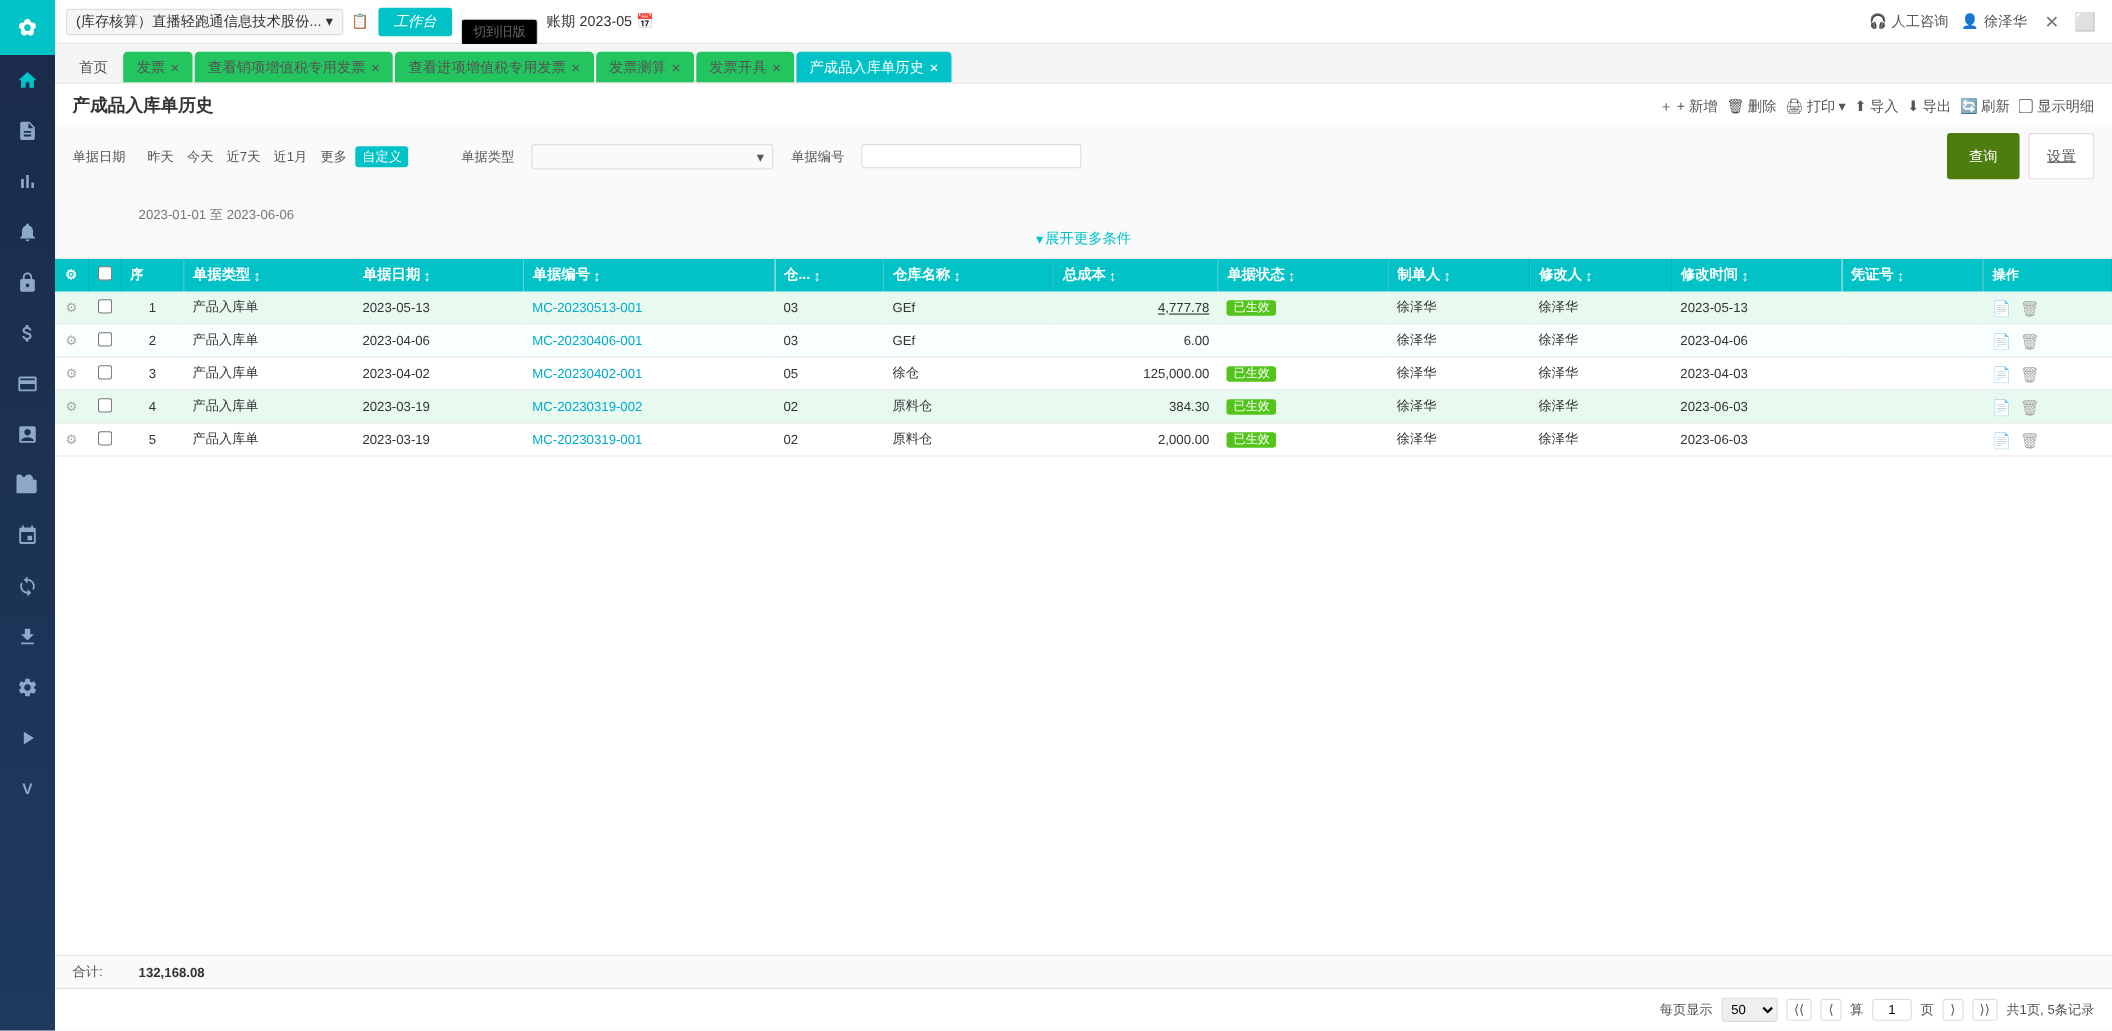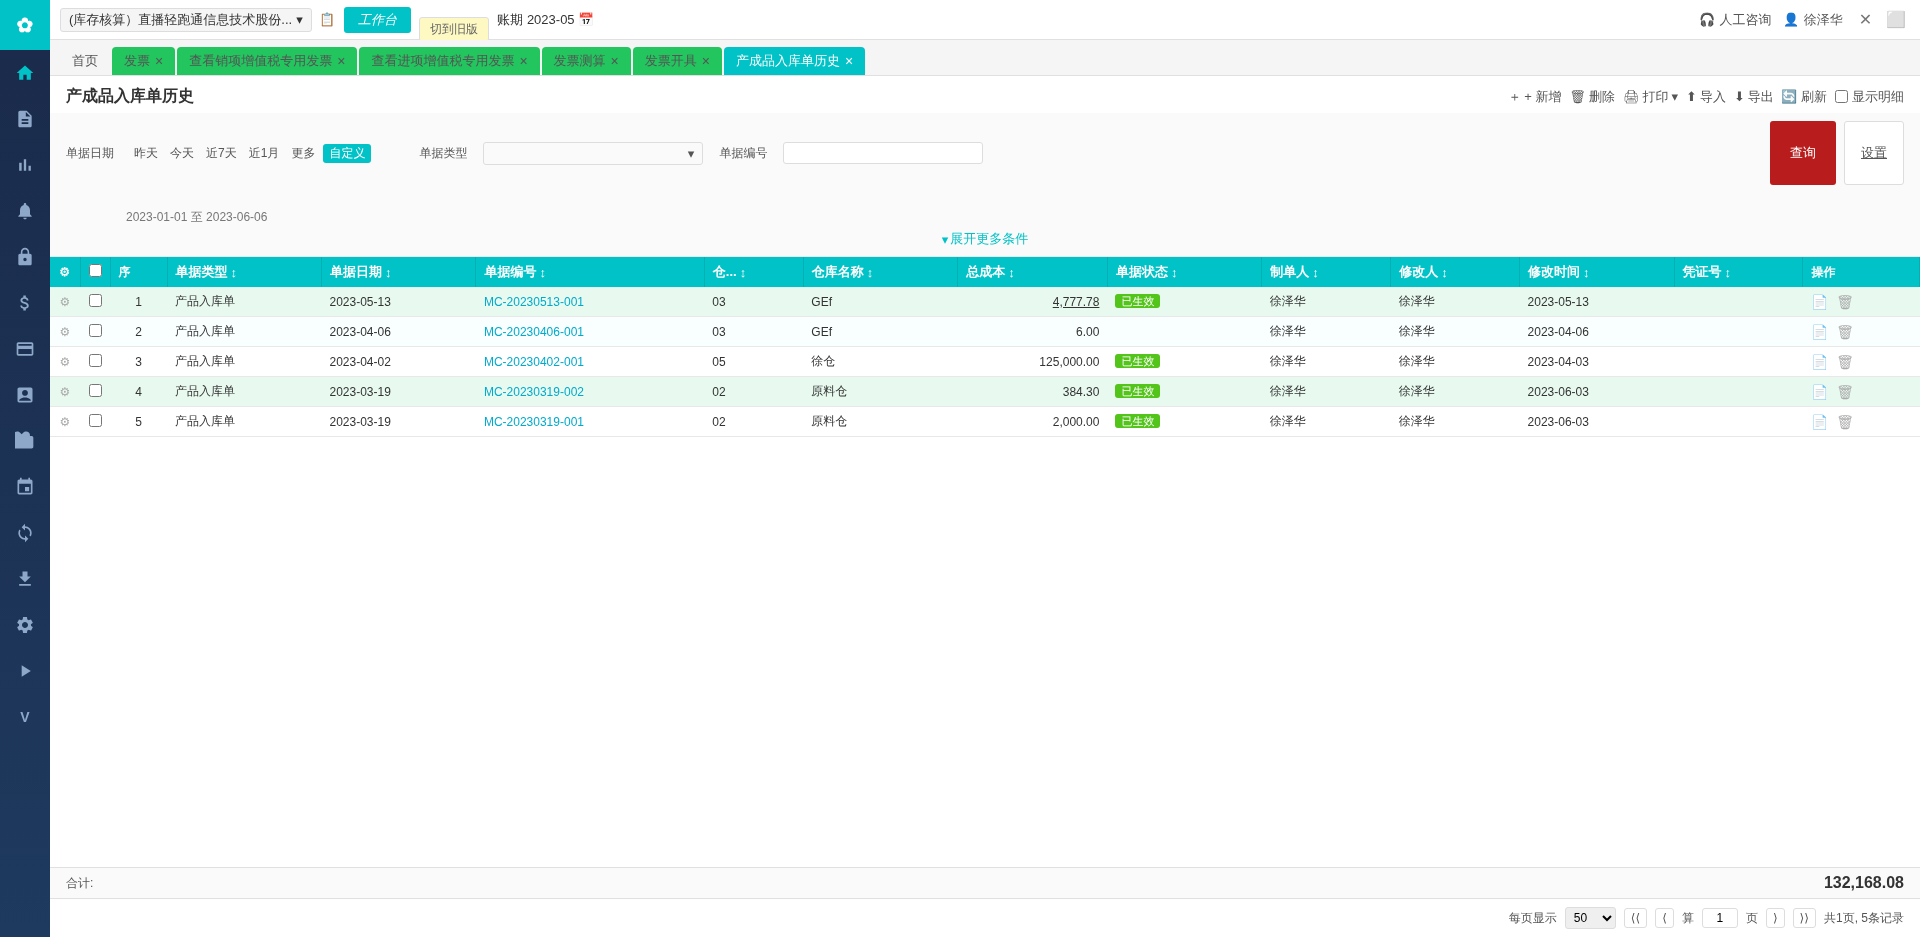--- a/index.html
+++ b/index.html
@@ -13,21 +13,21 @@
     .sidebar-item svg { width: 20px; height: 20px; }
 
     
     .main { flex: 1; display: flex; flex-direction: column; overflow: hidden; }
 
     
     .topbar { height: 40px; background: white; display: flex; align-items: center; padding: 0 10px; border-bottom: 1px solid #e0e0e0; gap: 8px; }
     .topbar-left { display: flex; align-items: center; gap: 8px; flex: 1; }
     .company-name { font-size: 12px; color: #333; background: #f5f5f5; border: 1px solid #ddd; padding: 2px 8px; border-radius: 3px; display: flex; align-items: center; gap: 4px; }
     .workbench-btn { background: #00c2c7; color: white; border: none; padding: 4px 14px; border-radius: 3px; cursor: pointer; font-size: 13px; font-style: italic; }
-    .switch-btn { background: #fef9c3; color: #666; border: 1px solid #ddd; padding: 3px 10px; border-radius: 3px; cursor: pointer; font-size: 12px; margin-top: 20px; }
+    .switch-btn { background: #000000; color: #666; border: 1px solid #ddd; padding: 3px 10px; border-radius: 3px; cursor: pointer; font-size: 12px; margin-top: 20px; }
     .period { font-size: 12px; color: #333; display: flex; align-items: center; gap: 4px; }
     .topbar-right { display: flex; align-items: center; gap: 12px; color: #555; font-size: 12px; }
     .user-service { display: flex; align-items: center; gap: 4px; cursor: pointer; }
 
     
     .tabbar { height: 36px; background: #f5f5f5; display: flex; align-items: flex-end; padding: 0 10px; border-bottom: 1px solid #e0e0e0; gap: 2px; overflow: hidden; }
     .tab { padding: 5px 12px; border-radius: 4px 4px 0 0; cursor: pointer; font-size: 12px; color: #555; background: #22c55e; display: flex; align-items: center; gap: 5px; white-space: nowrap; }
     .tab.active { background: #00c2c7; color: white; }
     .tab-close { color: inherit; font-size: 14px; line-height: 1; cursor: pointer; }
     .tab-home { color: #555; background: transparent; }
@@ -45,21 +45,21 @@
     .filter-area { padding: 8px 16px; border-bottom: 1px solid #e8e8e8; background: #fafafa; }
     .filter-row { display: flex; align-items: center; gap: 16px; flex-wrap: wrap; }
     .filter-label { font-size: 12px; color: #555; white-space: nowrap; }
     .date-shortcuts { display: flex; align-items: flex-start; gap: 4px; }
     .date-shortcut { font-size: 12px; color: #555; cursor: pointer; padding: 1px 4px; }
     .date-shortcut.custom { background: #00c2c7; color: white; border-radius: 3px; padding: 1px 6px; }
     .date-range { font-size: 12px; color: #777; margin-top: 20px; }
     .filter-select { border: 1px solid #ddd; border-radius: 3px; padding: 3px 8px; font-size: 12px; min-width: 200px; color: #555; display: flex; align-items: center; justify-content: space-between; cursor: pointer; }
     .filter-input { border: 1px solid #ddd; border-radius: 3px; padding: 3px 8px; font-size: 12px; min-width: 160px; color: #aaa; }
     .expand-btn { font-size: 12px; color: #00c2c7; cursor: pointer; display: flex; align-items: center; gap: 2px; }
-    .query-btn { background: #b91c1c; color: white; border: none; padding: 23px 20px; border-radius: 3px; cursor: pointer; font-size: 13px; }
+    .query-btn { background: #4d7c0f; color: white; border: none; padding: 12px 20px; border-radius: 3px; cursor: pointer; font-size: 13px; }
     .set-btn { background: white; color: #555; border: 1px solid #ddd; padding: 4px 16px; border-radius: 3px; cursor: pointer; font-size: 13px; text-decoration: underline; }
 
     
     .table-container { flex: 1; overflow: auto; padding: 0; }
     table { width: 100%; border-collapse: collapse; }
     thead th { background: #00c2c7; color: white; padding: 6px 8px; font-size: 12px; text-align: left; white-space: nowrap; border-right: 1px solid #00b0b5; position: sticky; top: 0; z-index: 1; }
     thead th.settings-col { width: 30px; text-align: center; }
     thead th.check-col { width: 30px; text-align: center; }
     tbody tr { border-bottom: 1px solid #e8e8e8; }
     tbody tr:nth-child(odd) { background: white; }
@@ -68,21 +68,21 @@
     tbody td { padding: 6px 8px; font-size: 12px; color: #333; white-space: nowrap; }
     tbody td.link { color: #00aacc; cursor: pointer; text-decoration: none; }
     .status-badge { background: #52c41a; color: white; padding: 1px 6px; border-radius: 3px; font-size: 11px; }
     .action-icons { display: flex; align-items: center; gap: 8px; }
     .action-icon { color: #aaa; cursor: pointer; font-size: 14px; }
     .col-sort { display: flex; align-items: center; gap: 3px; cursor: pointer; }
 
     
     .table-footer { padding: 6px 16px; border-top: 1px solid #e0e0e0; display: flex; align-items: center; background: #fafafa; }
     .footer-total-label { font-size: 12px; color: #555; min-width: 60px; }
-    .footer-total-value { font-size: 16px; color: #333; font-weight: bold; flex: 1; text-align: right; }
+    .footer-total-value { font-size: 12px; color: #333; font-weight: bold; flex: 1; text-align: left; }
 
     
     .pagination { padding: 8px 16px; border-top: 1px solid #e0e0e0; display: flex; align-items: center; justify-content: flex-end; gap: 8px; background: white; }
     .pagination-label { font-size: 12px; color: #555; }
     .pagination-select { border: 1px solid #ddd; border-radius: 3px; padding: 2px 4px; font-size: 12px; }
     .pagination-btn { border: 1px solid #ddd; background: white; border-radius: 3px; padding: 2px 6px; cursor: pointer; font-size: 12px; color: #555; }
     .pagination-btn:disabled { color: #ccc; cursor: default; }
     .pagination-input { border: 1px solid #ddd; border-radius: 3px; width: 36px; text-align: center; padding: 2px 4px; font-size: 12px; }
     .pagination-info { font-size: 12px; color: #555; }
 

